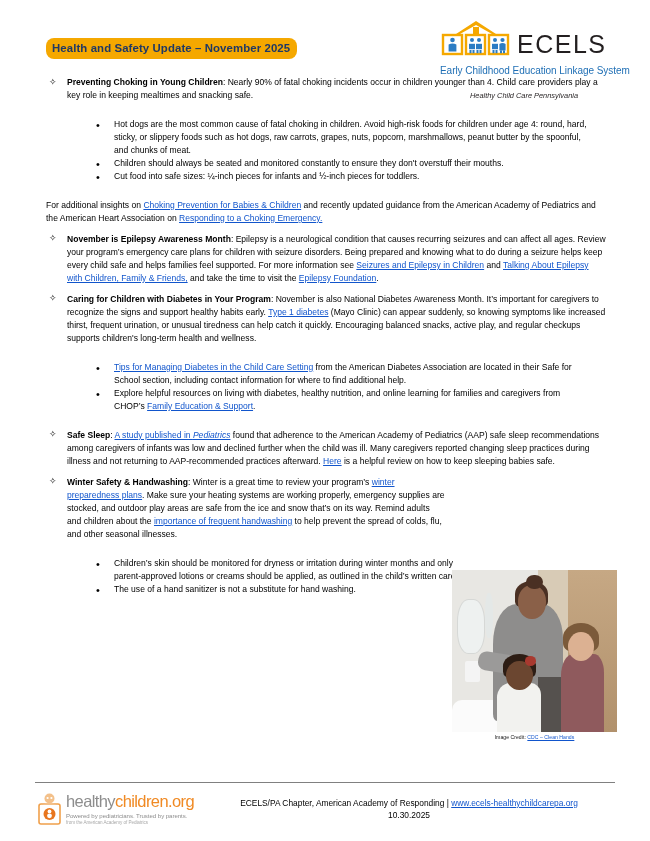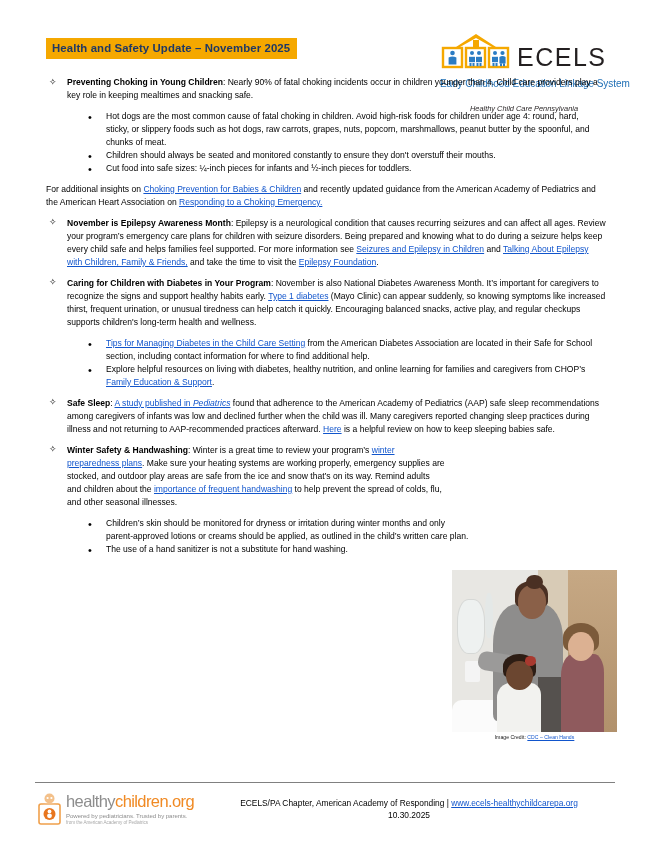--- a/index.html
+++ b/index.html
@@ -28,27 +28,28 @@
   .title-banner {
     background: #f5a800;
     color: #1f3864;
     font-weight: bold;
     font-size: 11.4px;
     letter-spacing: 0.1px;
     padding: 4px 7px 4px 6px;
     line-height: 1.15;
     white-space: nowrap;
     align-self: flex-start;
+    border-radius: 8px;
   }
 
   
   .ecels-logo {
     position: absolute;
     right: 42px;
-    top: 32px;
+    top: 19px;
     width: 168px;
     text-align: center;
   }
   .ecels-top { display: flex; align-items: flex-end; justify-content: flex-start; gap: 5px; }
   .ecels-mark { position: relative; width: 72px; height: 40px; }
   .ecels-word {
     font-size: 25px;
     letter-spacing: 1.5px;
     color: #231f20;
     line-height: 1;
@@ -88,21 +89,21 @@
     left: 3px; top: -0.5px;
     font-size: 9px;
     color: #000;
     line-height: 1.52;
   }
   .lead { font-weight: bold; }
   .cont { padding-left: 0; }
 
   ul.sub {
     list-style: none;
-    margin: 8px;
+    margin: 16px;
     padding-left: 34px;
   }
   ul.sub li {
     position: relative;
     padding-left: 18px;
     margin: 0;
   }
   ul.sub li::before {
     content: "\2022";
     position: absolute;

